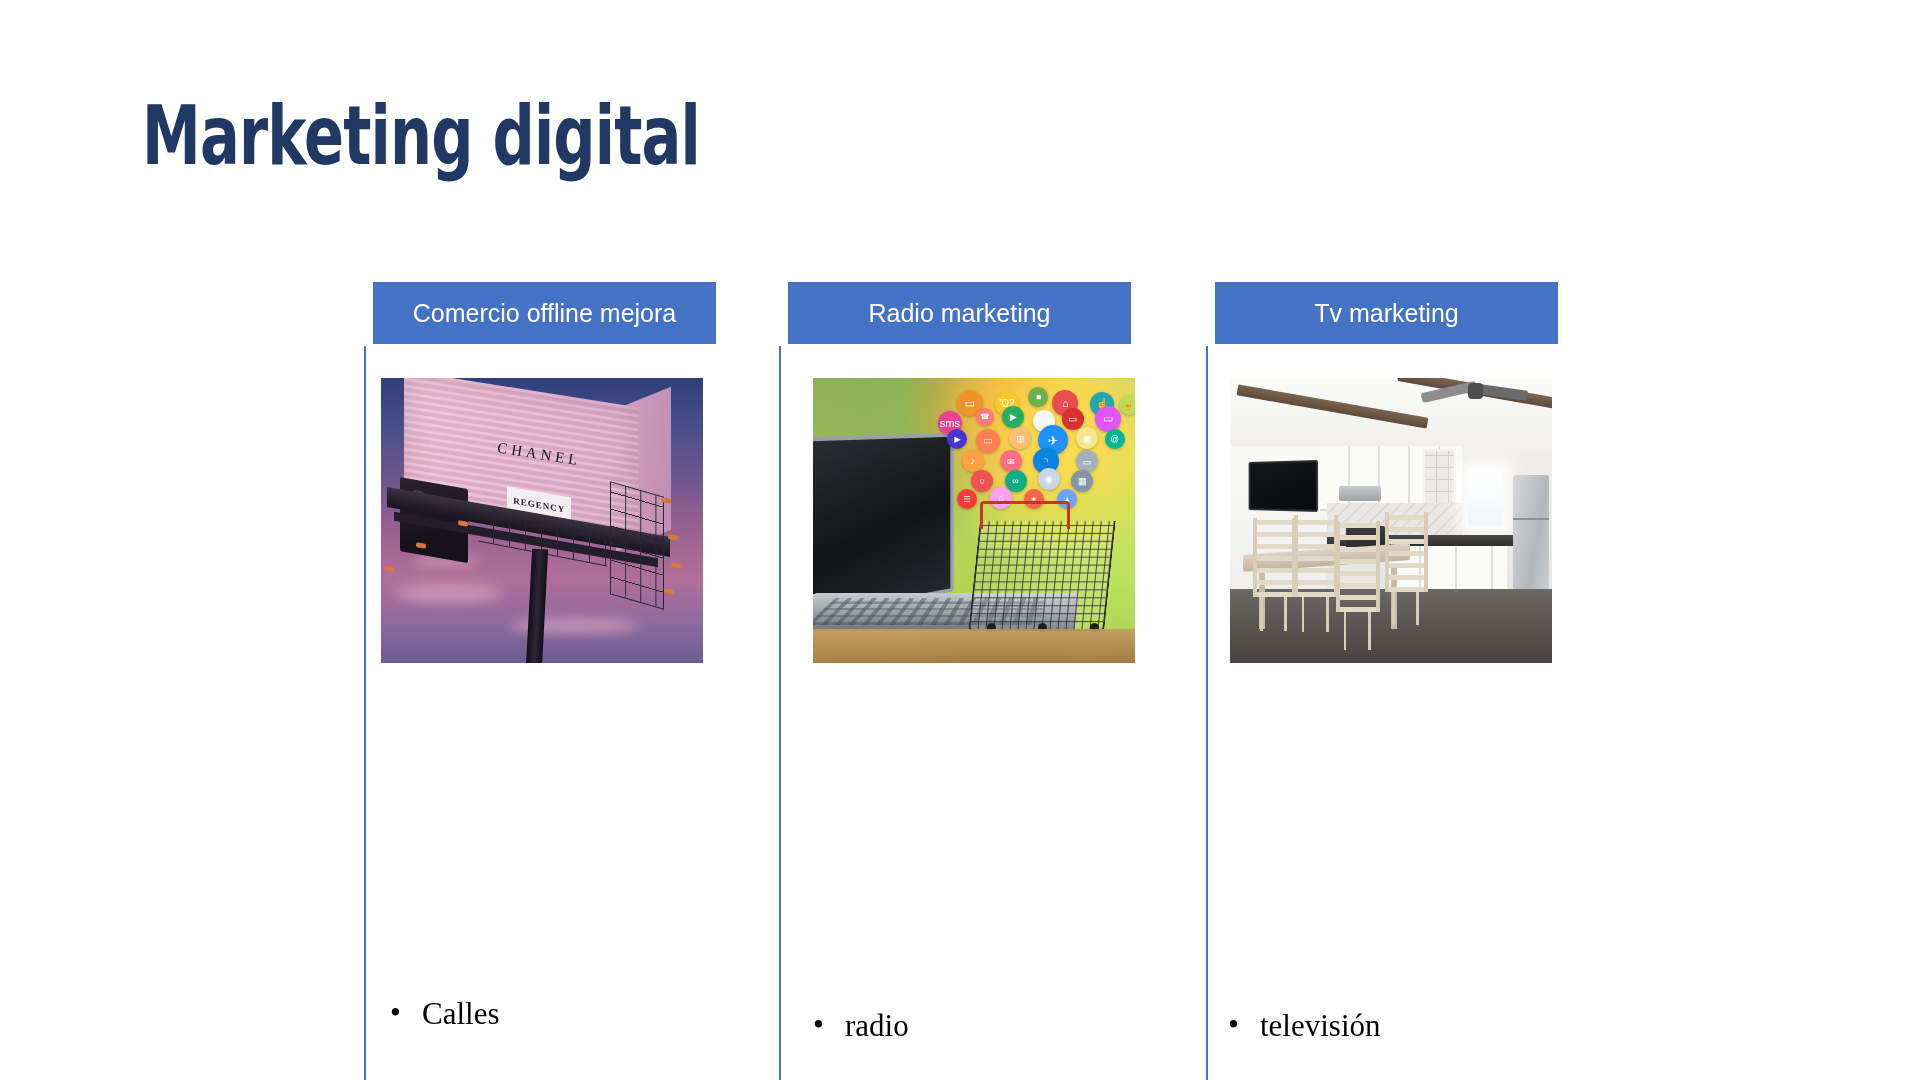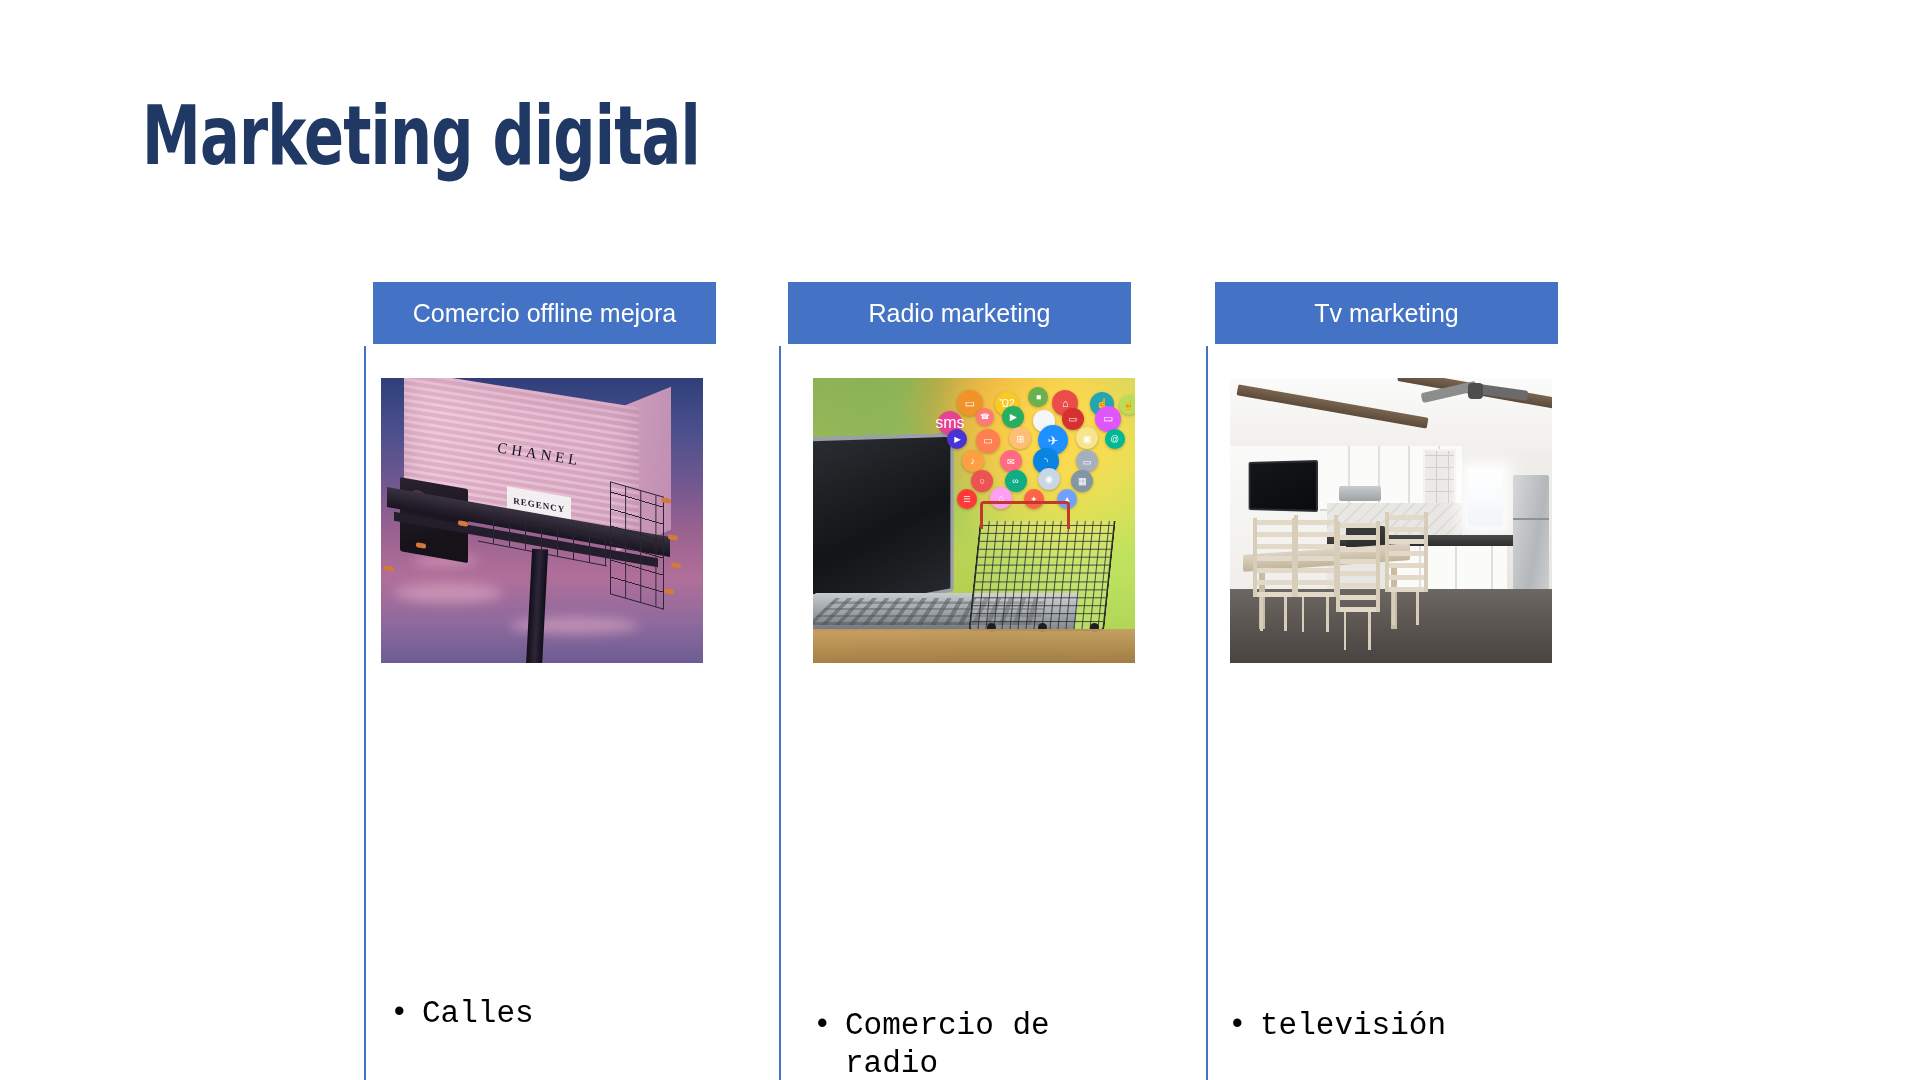--- a/index.html
+++ b/index.html
@@ -106,21 +106,21 @@
   }
   .bul-1 { top: 713px; left: 24px; }
   .bul-2 { top: 725px; left: 32px; }
   .bul-3 { top: 725px; left: 20px; }
   .col-bullets li {
     position: relative;
     padding-left: 34px;
     font-size: 31px;
     line-height: 1.22;
     color: #000000;
-    font-family: Liberation Mono, monospace;
+    font-family: Liberation Serif, serif;
   }
   .col-bullets li::before {
     content: "\2022";
     position: absolute;
     left: 2px;
     top: -1px;
     font-size: 31px;
     color: #000000;
   }
   .bullet-line { display: block; }
@@ -663,21 +663,21 @@
           <div class="lap-base">
             <div class="lap-keys"></div>
           </div>
           <div class="icon-cloud">
               <div class="ic" style="left: 28%; top: 2%; width: 26px; height: 26px; background: rgb(240, 147, 43); font-size: 10.92px;">▭</div>
               <div class="ic" style="left: 44%; top: 3%; width: 24px; height: 24px; background: rgb(249, 202, 36); font-size: 10.08px;">Ὥ2</div>
               <div class="ic" style="left: 58%; top: 0%; width: 20px; height: 20px; background: rgb(106, 176, 76); font-size: 8.4px;">■</div>
               <div class="ic" style="left: 68%; top: 2%; width: 26px; height: 26px; background: rgb(235, 77, 75); font-size: 10.92px;">⌂</div>
               <div class="ic" style="left: 84%; top: 3%; width: 24px; height: 24px; background: rgb(34, 166, 179); font-size: 10.08px;">☝</div>
               <div class="ic" style="left: 96%; top: 5%; width: 20px; height: 20px; background: rgb(186, 220, 88); font-size: 8.4px;">☝</div>
-              <div class="ic" style="left: 20%; top: 14%; width: 24px; height: 24px; background: rgb(232, 67, 147); font-size: 16px;">sms</div>
+              <div class="ic" style="left: 20%; top: 14%; width: 24px; height: 24px; background: rgb(232, 67, 147); font-size: 11px;">sms</div>
               <div class="ic" style="left: 36%; top: 12%; width: 18px; height: 18px; background: rgb(255, 121, 121); font-size: 7.56px;">☎</div>
               <div class="ic" style="left: 47%; top: 11%; width: 22px; height: 22px; background: rgb(39, 174, 96); font-size: 9.24px;">▶</div>
               <div class="ic" style="left: 60%; top: 13%; width: 22px; height: 22px; background: rgb(245, 246, 250); font-size: 9.24px;">□</div>
               <div class="ic" style="left: 72%; top: 12%; width: 22px; height: 22px; background: rgb(214, 48, 49); font-size: 9.24px;">▭</div>
               <div class="ic" style="left: 86%; top: 11%; width: 26px; height: 26px; background: rgb(224, 86, 253); font-size: 10.92px;">▭</div>
               <div class="ic" style="left: 24%; top: 24%; width: 20px; height: 20px; background: rgb(72, 52, 212); font-size: 8.4px;">▶</div>
               <div class="ic" style="left: 36%; top: 24%; width: 24px; height: 24px; background: rgb(255, 127, 80); font-size: 10.08px;">▭</div>
               <div class="ic" style="left: 50%; top: 23%; width: 22px; height: 22px; background: rgb(255, 190, 118); font-size: 9.24px;">⊞</div>
               <div class="ic" style="left: 62%; top: 22%; width: 30px; height: 30px; background: rgb(30, 144, 255); font-size: 12.6px;">✈</div>
               <div class="ic" style="left: 78%; top: 23%; width: 22px; height: 22px; background: rgb(246, 229, 141); font-size: 9.24px;">▣</div>
@@ -699,21 +699,20 @@
           <div class="cart-handle"></div>
           <div class="cart-wheel w1"></div>
           <div class="cart-wheel w2"></div>
           <div class="cart-wheel w3"></div>
           <div class="lap-table"></div>
         </div>
       </div>
 
       <ul class="col-bullets bul-2">
         <li>
-          <span class="bullet-line">Comercio de</span>
           <span class="bullet-line">radio</span>
 
         </li>
       </ul>
     </div>
 
     <div class="column col-3">
       <div class="col-divider"></div>
 
       <div class="col-header">

